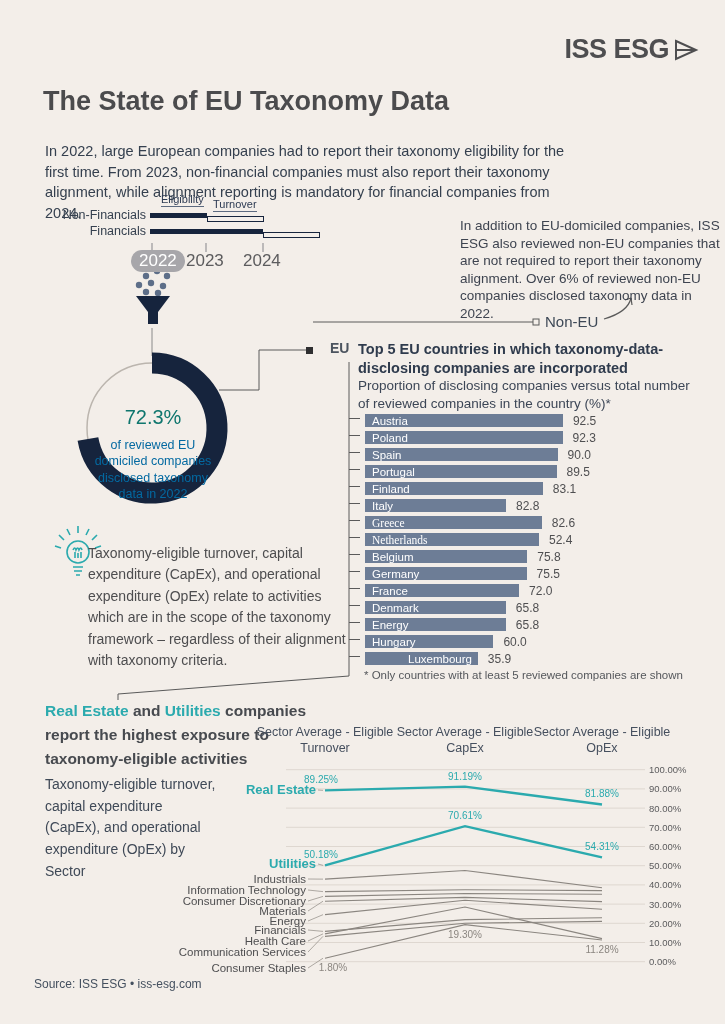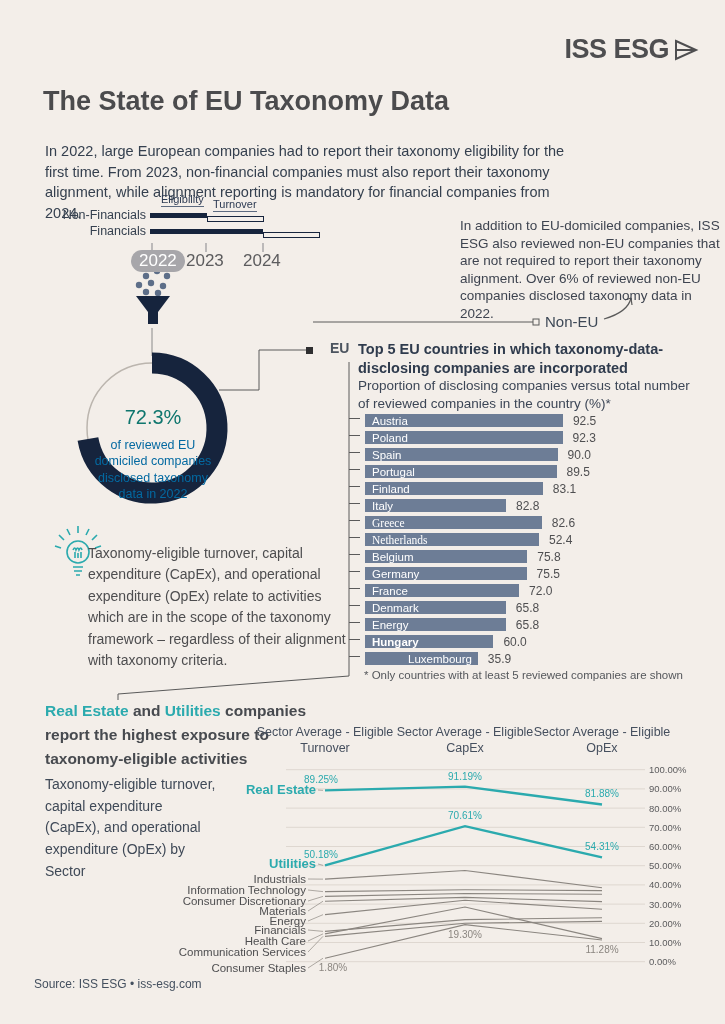--- a/index.html
+++ b/index.html
@@ -302,21 +302,21 @@
         </div>
         <span class="bar-value">65.8</span>
       </div>
       <div class="bar-row">
         <div class="bar" style="width: 140.812px;">
           <span class="bar-label">Energy</span>
         </div>
         <span class="bar-value">65.8</span>
       </div>
       <div class="bar-row">
-        <div class="bar" style="width: 128.4px; font-weight: bold;">
+        <div class="bar" style="width: 128.4px;">
           <span class="bar-label">Hungary</span>
         </div>
         <span class="bar-value">60.0</span>
       </div>
       <div class="bar-row">
         <div class="bar" style="width: 76.826px; padding-left: 36px;">
           <span class="bar-label">Luxembourg</span>
         </div>
         <span class="bar-value">35.9</span>
       </div>

